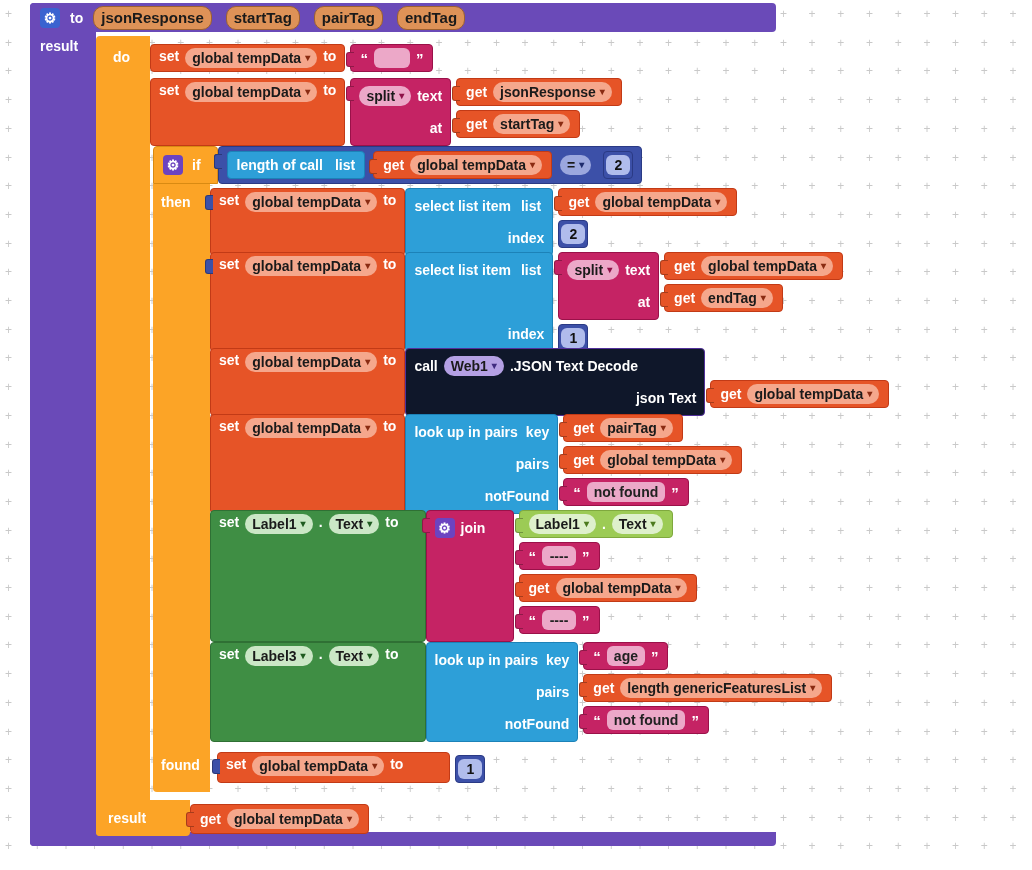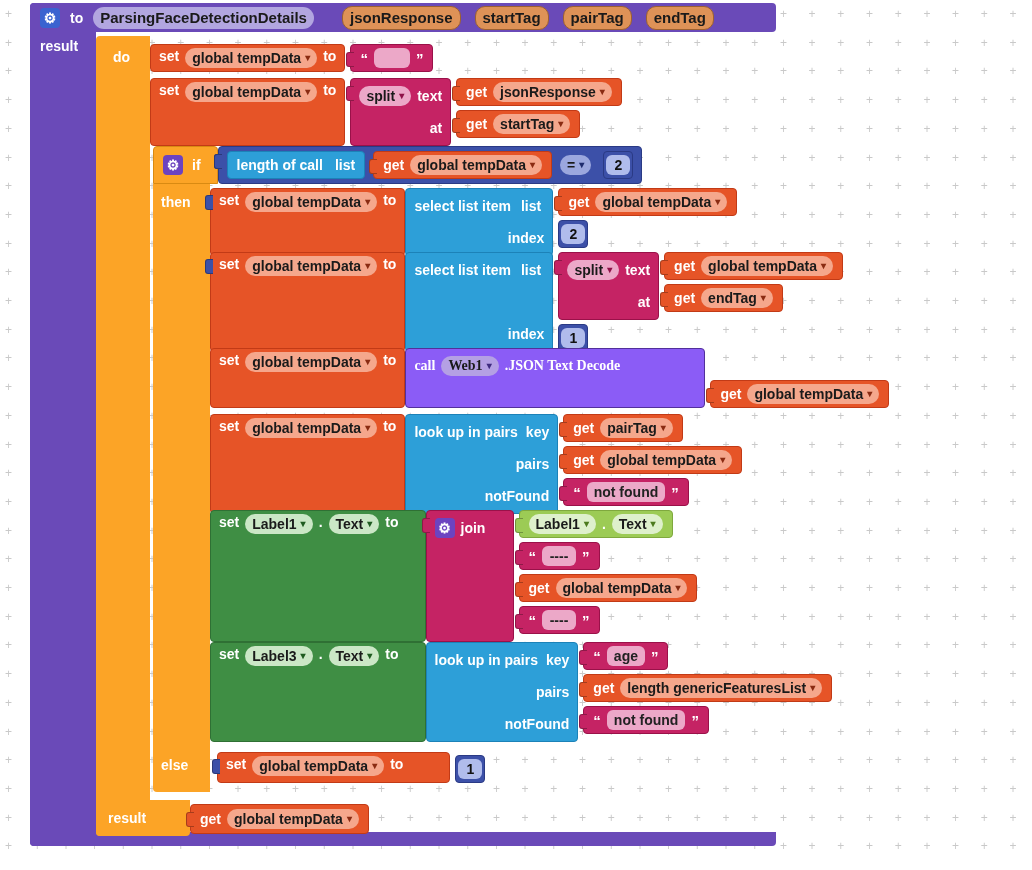--- a/index.html
+++ b/index.html
@@ -4,21 +4,21 @@
 <style>
   html,body{margin:0;padding:0;background:#fff;}
   #canvas{position:relative;width:1032px;height:870px;overflow:hidden;
           font-family:"Liberation Sans",sans-serif;font-weight:bold;font-size:14px;color:#fff;}
   #dots{position:absolute;left:0;top:0;width:100%;height:100%;}
   .dot{position:absolute;color:#c9c9c9;font-size:12px;font-weight:normal;line-height:1;}
   .abs{position:absolute;box-sizing:border-box;}
   .block{box-sizing:border-box;border-radius:4px;border:1px solid rgba(0,0,0,.28);}
   
   .c-proc{background:#6A4AB8;border-color:#533798;}
-  .c-call{background:#8b5cf6;border-color:#52309b;font-family:Liberation Serif, serif;}
+  .c-call{background:#0f172a;border-color:#52309b;}
   .c-ctrl{background:#FCA426;border-color:#d98a12;}
   .c-var {background:#E65427;border-color:#c23a16;}
   .c-list{background:#2D9FD8;border-color:#1c82b8;}
   .c-math{background:#3C50A8;border-color:#2a3a85;}
   .c-text{background:#C52364;border-color:#9a1149;}
   .c-setcomp{background:#3F8E44;border-color:#2f7034;}
   .c-getcomp{background:#9CCB55;border-color:#7fa83e;color:#fff;}
   
   .stmt{position:absolute;display:flex;align-items:stretch;}
   .headrow{display:flex;align-items:flex-start;padding:3px 8px;gap:6px;}
@@ -1184,21 +1184,20 @@
       <span class="dot" style="left:952.1px;top:869.0px;">+</span>
       <span class="dot" style="left:980.8px;top:869.0px;">+</span>
       <span class="dot" style="left:1009.5px;top:869.0px;">+</span>
     </div>
 
   <div class="abs c-proc" style="left:30px;top:3px;width:66px;height:843px;border-radius:4px 0 0 4px;"></div>
   <div class="abs c-proc" style="left:30px;top:832px;width:746px;height:14px;border-radius:0 0 4px 4px;"></div>
   <div class="abs c-proc" style="left:30px;top:3px;width:746px;height:29px;display:flex;align-items:center;gap:10px;padding:0 10px;border-radius:4px 4px 4px 0;">
     <span class="gear g-blue">⚙</span>
     <span>to</span>
-    <span class="pill p-name" style="margin-right:18px;">ParsingFaceDetectionDetails</span>
     <span class="pill p-param">jsonResponse</span>
     <span class="pill p-param" style="margin-left:4px;">startTag</span>
     <span class="pill p-param" style="margin-left:4px;">pairTag</span>
     <span class="pill p-param" style="margin-left:4px;">endTag</span>
   </div>
   <span class="blabel" style="left:40px;top:38px;">result</span>
 
   <div class="abs c-ctrl" style="left:96px;top:36px;width:54px;height:800px;border-radius:4px 0 0 4px;"></div>
   <div class="abs c-ctrl" style="left:96px;top:800px;width:94px;height:36px;border-radius:0 0 4px 4px;border-left:none;"></div>
   <span class="blabel" style="left:113px;top:49px;">do</span>
@@ -1286,21 +1285,21 @@
       <span class="pill p-bl">
           <span>=</span>
           <span class="arr a-bl">▾</span>
         </span>
       <div class="block c-math numblock plug" style="margin-left:4px;">
         <span class="numpill">2</span>
       </div>
     </div>
   </div>
   <span class="blabel" style="left:161px;top:194px;">then</span>
-  <span class="blabel" style="left:161px;top:757px;">else</span>
+  <span class="blabel" style="left:161px;top:757px;">found</span>
 
   <div class="stmt" style="left:210px;top:188px;">
     <div class="block c-var headrow">
       <span>set</span>
       <span class="pill p-or">
           <span>global tempData</span>
           <span class="arr a-or">▾</span>
         </span>
       <span>to</span>
     </div>
@@ -1394,20 +1393,23 @@
     </div>
     <div class="block c-call multi" style="min-width:300px;">
       <div class="mrow">
         <span>call</span>
         <span class="pill p-pu">
             <span>Web1</span>
             <span class="arr a-pu">▾</span>
           </span>
         <span>.JSON Text Decode</span>
       </div>
+      <div class="mrow">
+          <span class="pushr">json Text</span>
+        </div>
     </div>
     <div class="attach">
       <div class="spacer"></div>
       <div class="block c-var vblock plug">
         <span>get</span>
         <span class="pill p-or">
             <span>global tempData</span>
             <span class="arr a-or">▾</span>
           </span>
       </div>

